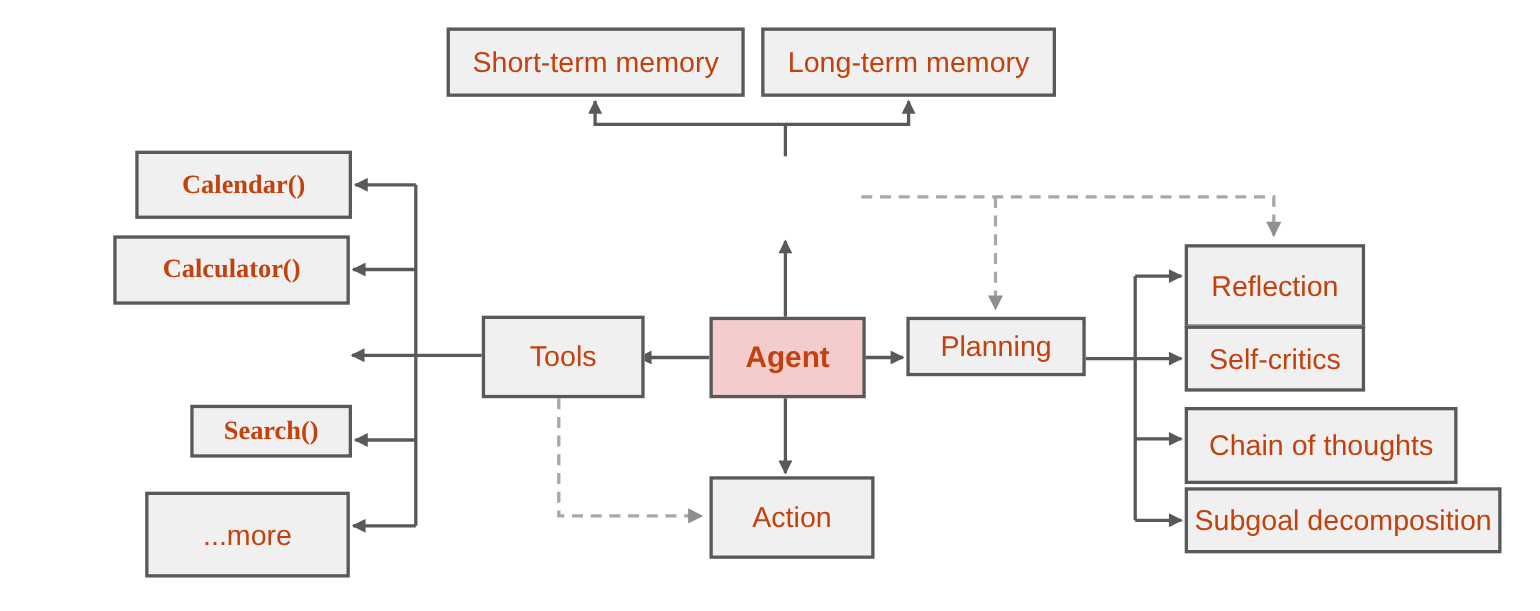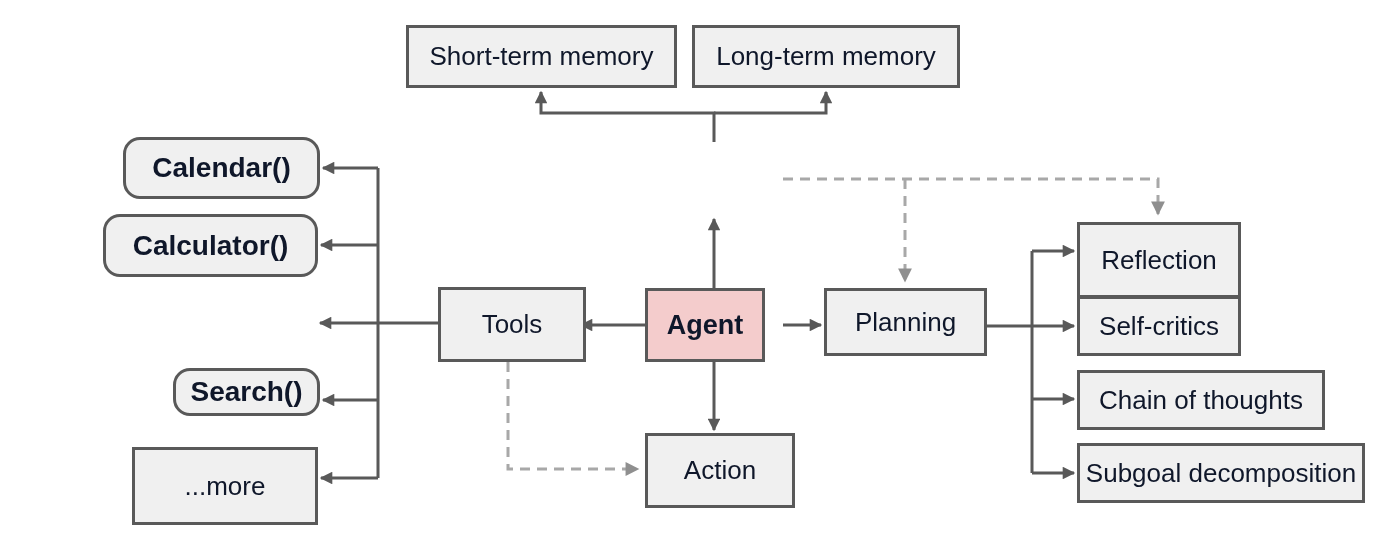--- a/index.html
+++ b/index.html
@@ -1,39 +1,39 @@
 <!DOCTYPE html>
 <html><head>
 <meta charset="utf-8">
 <style>
   html,body{margin:0;padding:0;background:#ffffff;}
   .canvas{position:relative;width:1400px;height:555px;background:#ffffff;overflow:hidden;
           font-family:"Liberation Sans",sans-serif;}
   svg.edges{position:absolute;left:0;top:0;}
   .node{position:absolute;box-sizing:border-box;background:#f0f0f0;border:3px solid #595959;
         display:flex;align-items:center;justify-content:center;
-        font-size:26px;color:#0f172a;white-space:nowrap;}
-  .node.mono{font-family:Liberation Sans, sans-serif;font-weight:bold;font-size:28px;border-radius:17px;}
+        font-size:26px;color:#c2410c;white-space:nowrap;}
+  .node.mono{font-family:Liberation Serif, serif;font-weight:bold;font-size:24px;}
   .node.accent{background:#f4cccc;font-weight:bold;font-size:27px;}
   
   #n-short{left:406px;top:25px;width:271px;height:63px}
   #n-long{left:692px;top:25px;width:268px;height:63px}
   #n-memory{left:645px;top:142px;width:138px;height:74px}
-  #n-agent{left:645px;top:288px;width:120px;height:74px}
+  #n-agent{left:645px;top:288px;width:142px;height:74px}
   #n-tools{left:438px;top:287px;width:148px;height:75px}
-  #n-planning{left:824px;top:288px;width:163px;height:68px}
+  #n-planning{left:824px;top:288px;width:163px;height:54px}
   #n-action{left:645px;top:433px;width:150px;height:75px}
   #n-calendar{left:123px;top:137px;width:197px;height:62px}
   #n-calculator{left:103px;top:214px;width:215px;height:63px}
   #n-codeinterpreter{left:6px;top:291px;width:311px;height:61px}
   #n-search{left:173px;top:368px;width:147px;height:48px}
   #n-more{left:132px;top:447px;width:186px;height:78px}
   #n-reflection{left:1077px;top:222px;width:164px;height:76px}
   #n-selfcritics{left:1077px;top:296px;width:164px;height:60px}
-  #n-chain{left:1077px;top:370px;width:248px;height:60px}
+  #n-chain{left:1077px;top:370px;width:248px;height:70px}
   #n-subgoal{left:1077px;top:443px;width:288px;height:60px}
 </style>
 </head>
 <body>
 
 <div class="canvas">
 
   <svg class="edges" width="1400" height="555" viewBox="0 0 1400 555">
     <defs>
       <marker id="arrowD" viewBox="0 0 10 10" refX="9" refY="5" markerWidth="4.6" markerHeight="4.2" orient="auto-start-reverse">

